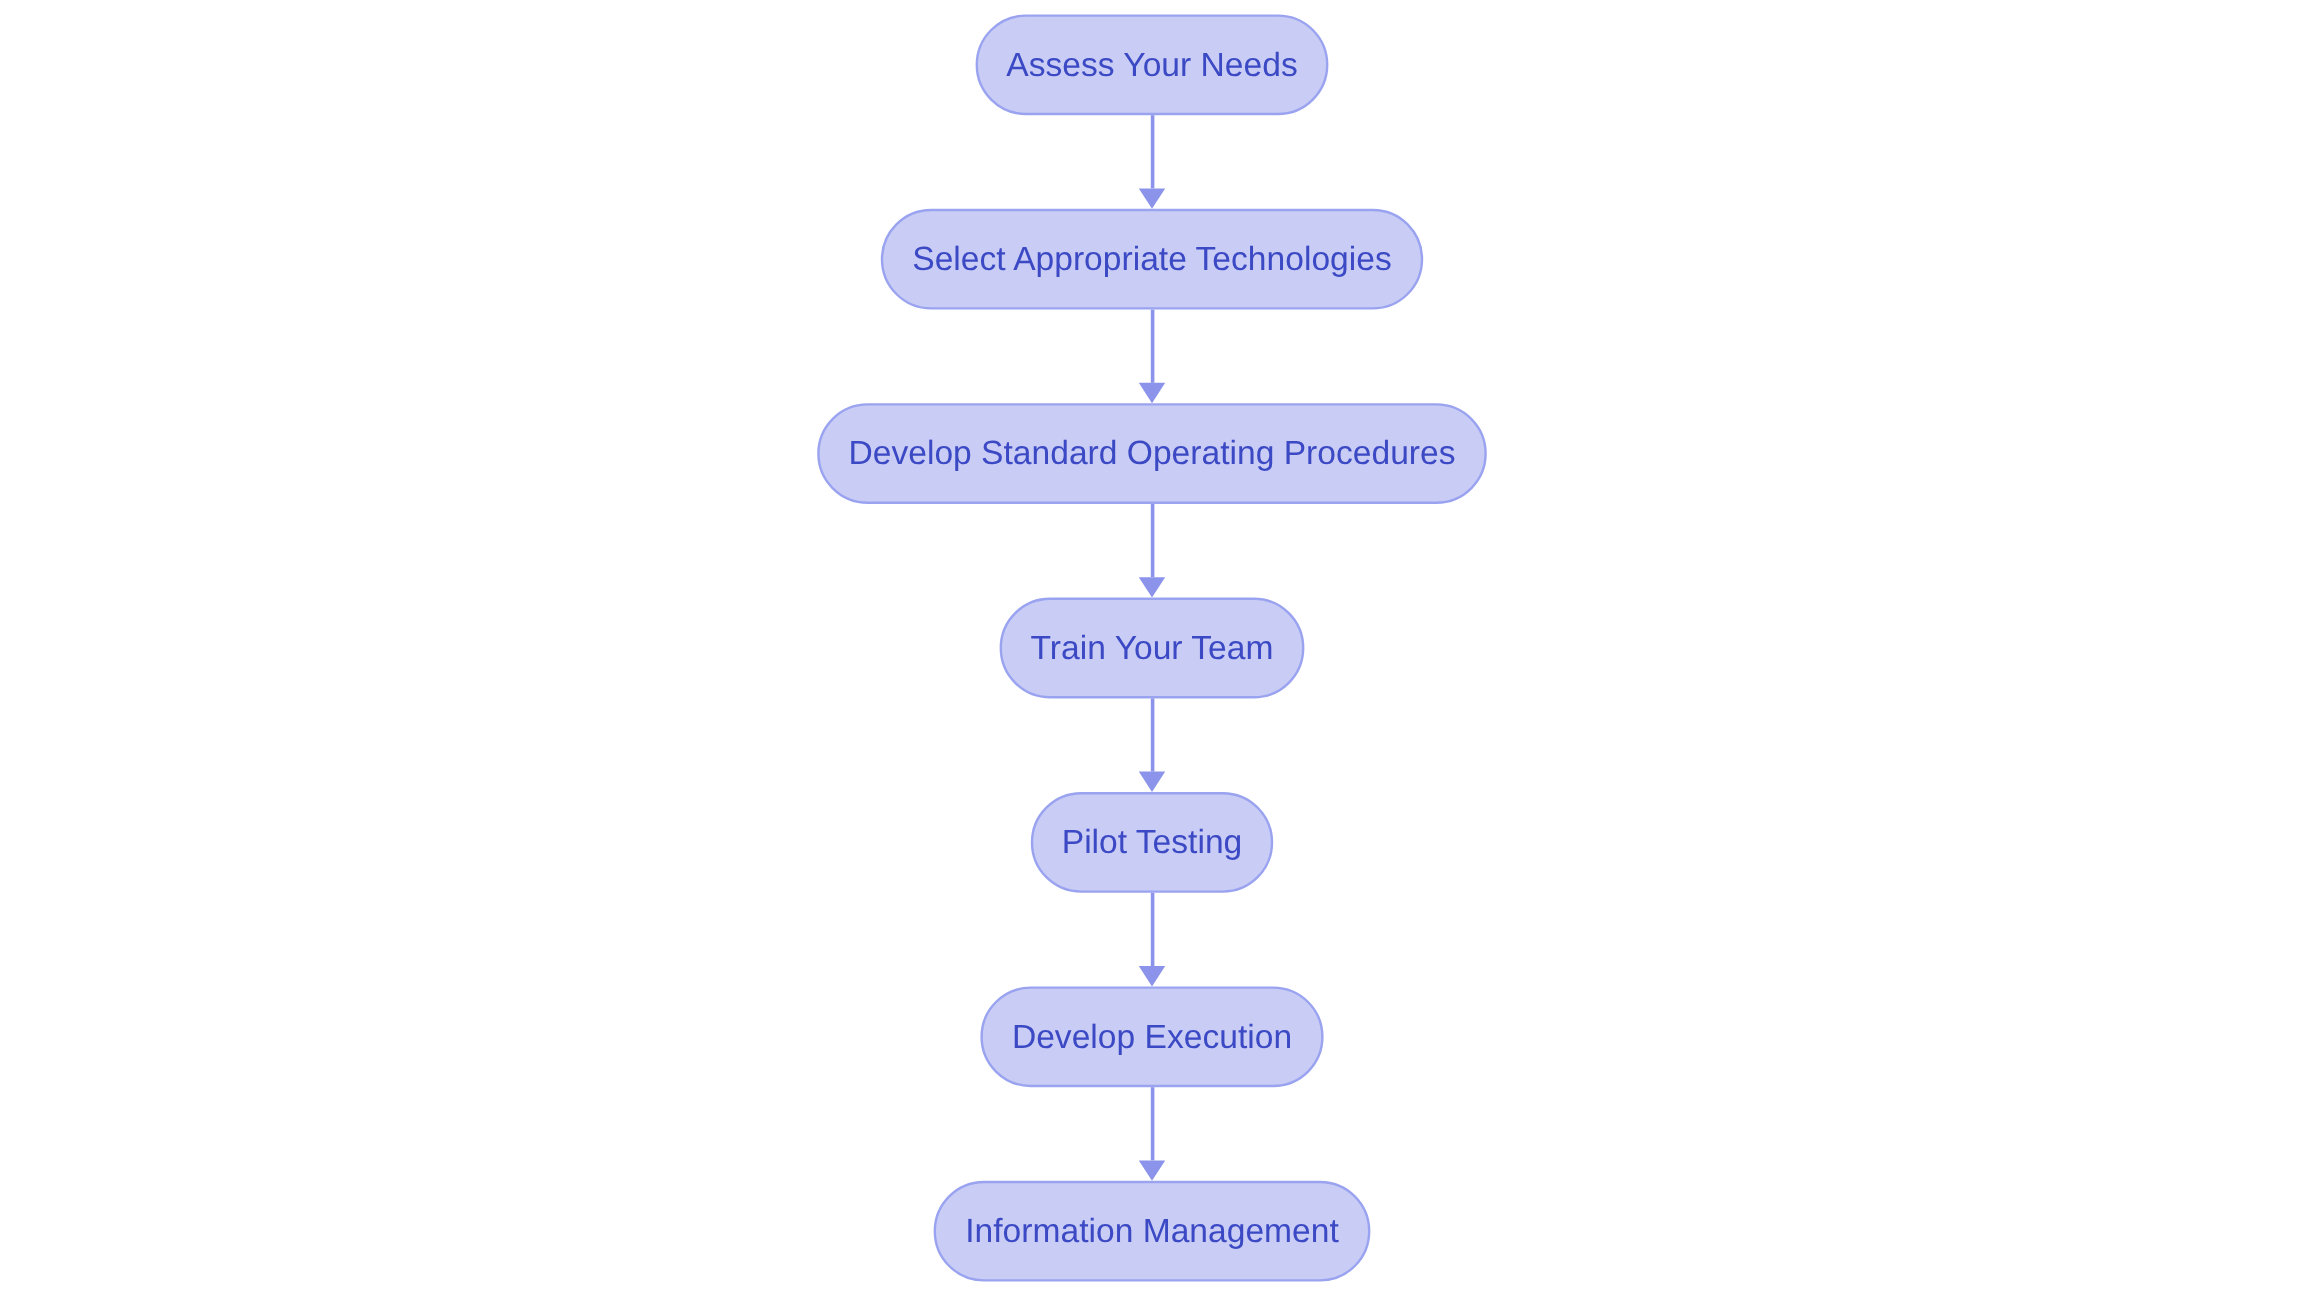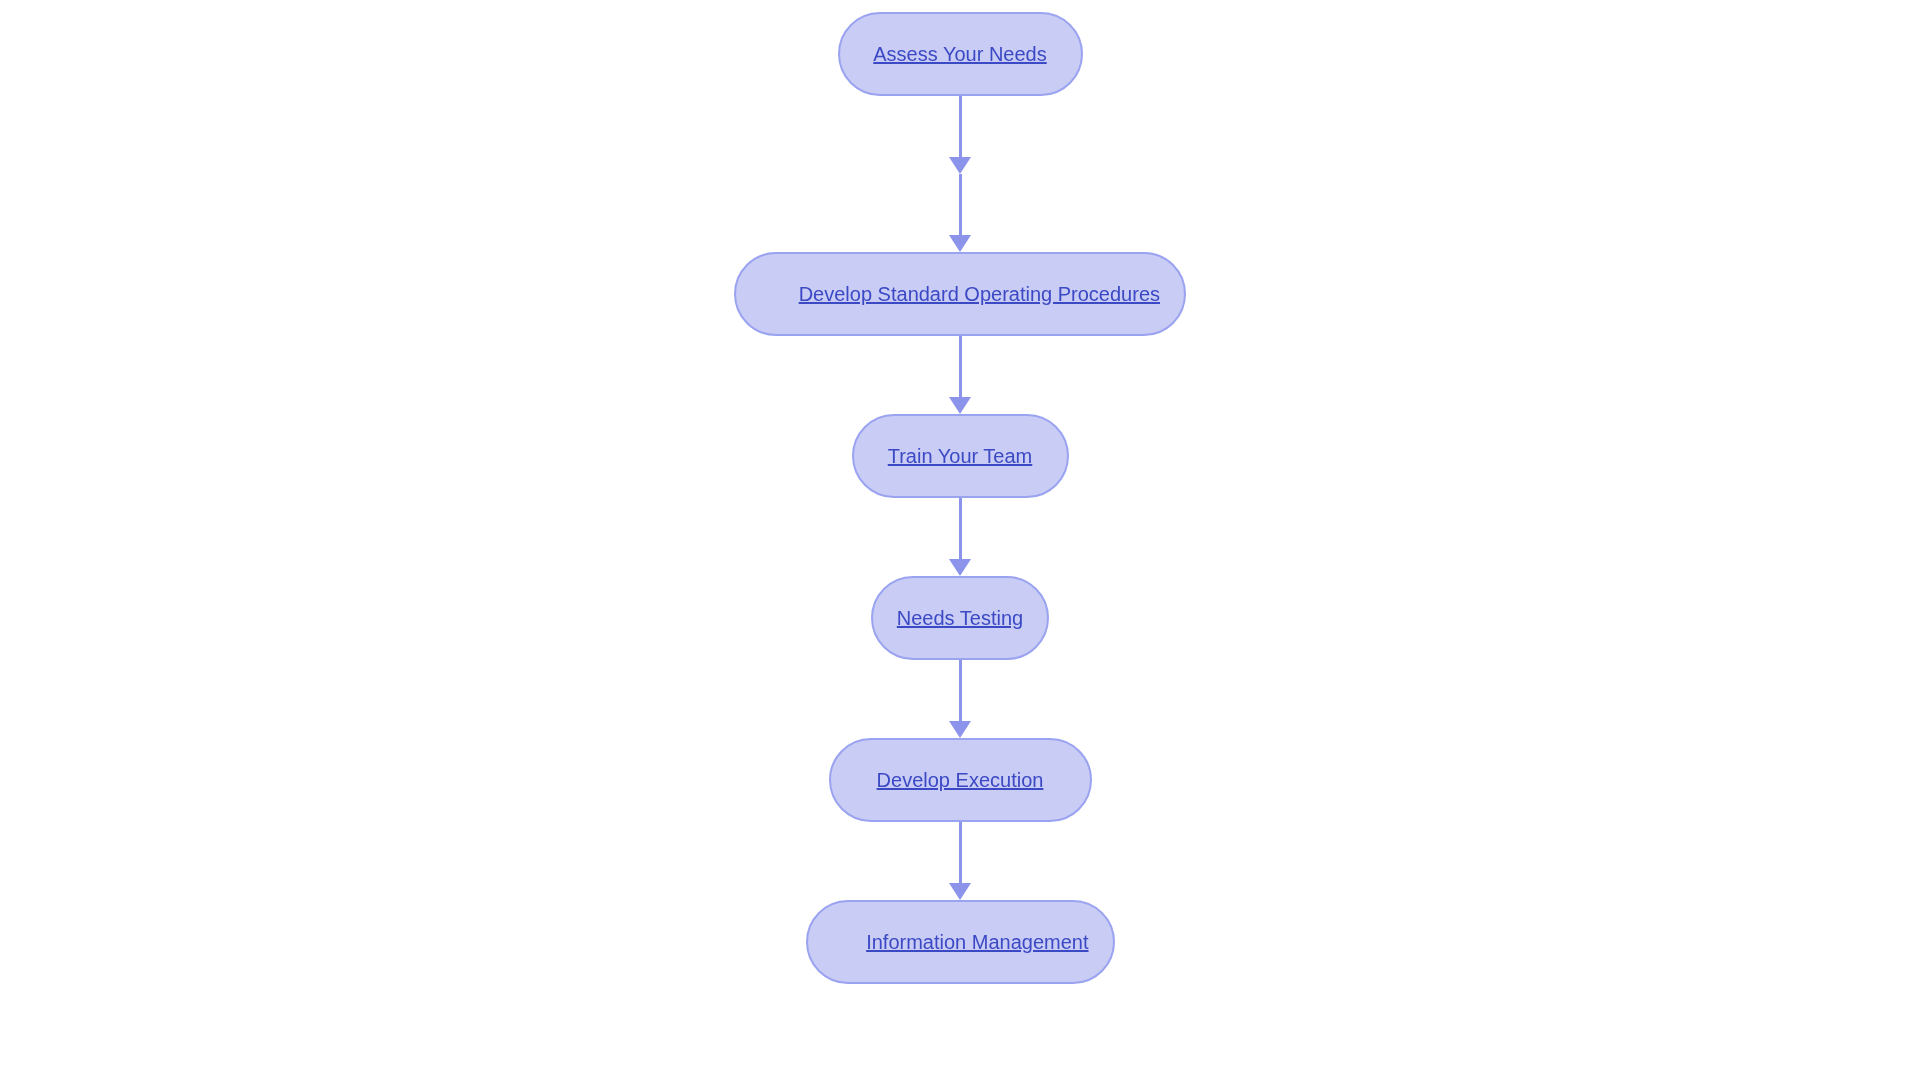--- a/index.html
+++ b/index.html
@@ -24,27 +24,26 @@
     flex-direction: column;
     align-items: center;
     padding-top: 12px;
   }
   .node {
     height: 84px;
     border-radius: 42px;
     background: var(--node-fill);
     border: 2px solid var(--node-border);
     color: var(--node-text);
-    font-size: 20px;
+    font-size: 28px;
     display: flex;
     align-items: center;
     justify-content: center;
     padding: 0 24px;
     flex: 0 0 auto;
-    text-decoration: underline;
   }
   .node span { white-space: nowrap; }
   .n1 { min-width: 245px; }
   .n2 { min-width: 378px; }
   .n3 { min-width: 452px; justify-content: flex-end; }
   .n4 { min-width: 217px; }
   .n5 { min-width: 177px; }
   .n6 { min-width: 263px; }
   .n7 { min-width: 309px; justify-content: flex-end; }
   .arrow {
@@ -74,20 +73,23 @@
 
   <div class="node n1">
     <span>Assess Your Needs</span>
   </div>
 
   <div class="arrow">
     <div class="shaft"></div>
     <div class="head"></div>
   </div>
 
+  <div class="node n2">
+    <span>Select Appropriate Technologies</span>
+  </div>
 
   <div class="arrow">
     <div class="shaft"></div>
     <div class="head"></div>
   </div>
 
   <div class="node n3">
     <span>Develop Standard Operating Procedures</span>
   </div>
 
@@ -99,21 +101,21 @@
   <div class="node n4">
     <span>Train Your Team</span>
   </div>
 
   <div class="arrow">
     <div class="shaft"></div>
     <div class="head"></div>
   </div>
 
   <div class="node n5">
-    <span>Needs Testing</span>
+    <span>Pilot Testing</span>
   </div>
 
   <div class="arrow">
     <div class="shaft"></div>
     <div class="head"></div>
   </div>
 
   <div class="node n6">
     <span>Develop Execution</span>
   </div>

